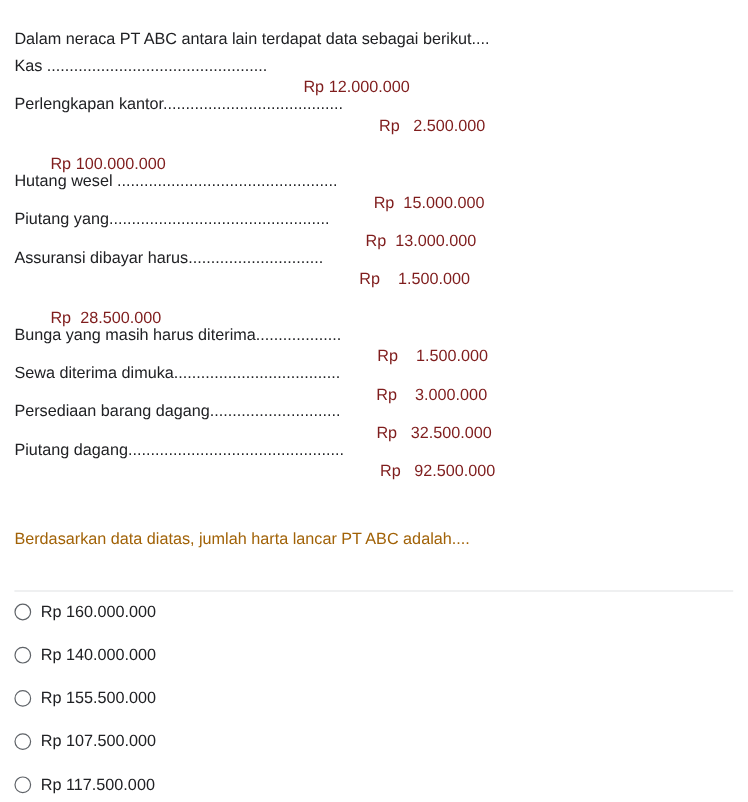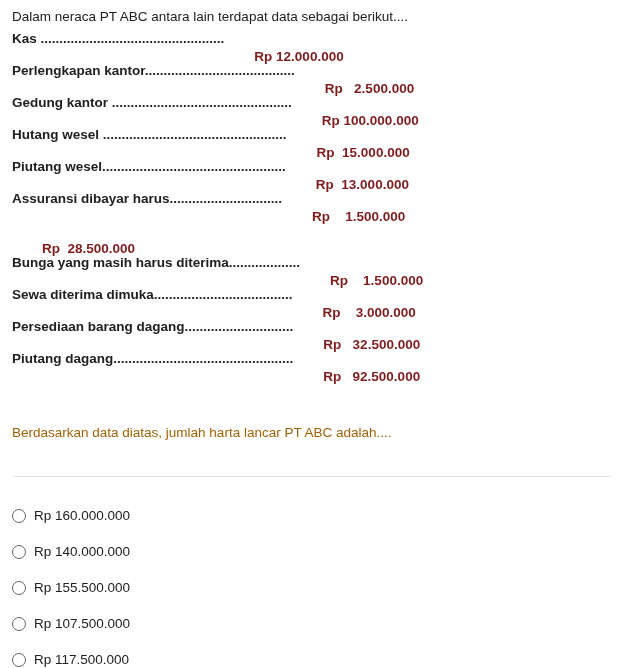--- a/index.html
+++ b/index.html
@@ -11,38 +11,37 @@
     width: 623px;
     height: 668px;
     font-family: "Liberation Sans", sans-serif;
     color: #202124;
     overflow: hidden;
   }
   .page {
     width: 623px;
     height: 668px;
     box-sizing: border-box;
-    padding: 0 12px;
+    padding: 16px 12px;
     position: relative;
   }
   .intro {
     font-size: 13.5px;
     line-height: 18px;
     padding-top: 8px;
     padding-bottom: 4px;
     color: #202124;
   }
   .item-row {
     display: flex;
     align-items: baseline;
     font-size: 13.5px;
     line-height: 18px;
     height: 32px;
     white-space: pre;
-    font-weight: bold;
   }
   .item-label {
     flex: 0 0 auto;
     color: #202124;
   }
   .item-amount {
     flex: 0 0 auto;
     color: #7f1d1d;
   }
   .item-amount .cur {
@@ -58,21 +57,21 @@
   .divider {
     border: 0;
     border-top: 1px solid #e4e6e8;
     margin: 24px 0 0 0;
   }
   .options {
     padding-top: 10px;
   }
   .option {
     display: flex;
-    align-items: flex-end;
+    align-items: flex-start;
     height: 36px;
     font-size: 13.5px;
     color: #202124;
   }
   .radio {
     width: 14px;
     height: 14px;
     min-width: 14px;
     border: 1px solid #5f6368;
     border-radius: 50%;
@@ -102,35 +101,34 @@
     </div>
 
     <div class="item-row">
       <span class="item-label">Perlengkapan kantor........................................</span>
       <span class="item-amount">
         <span class="cur">Rp</span>&nbsp;&nbsp;&nbsp;<span>2.500.000</span>
       </span>
     </div>
 
     <div class="item-row">
-      <span class="item-label">Gedung kantor ................................................</span>
       <span class="item-amount">
         <span class="cur">Rp</span>&nbsp;<span>100.000.000</span>
       </span>
     </div>
 
     <div class="item-row">
       <span class="item-label">Hutang wesel .................................................</span>
       <span class="item-amount">
         <span class="cur">Rp</span>&nbsp;&nbsp;<span>15.000.000</span>
       </span>
     </div>
 
     <div class="item-row">
-      <span class="item-label">Piutang wesel.................................................</span>
+      <span class="item-label">Piutang yang.................................................</span>
       <span class="item-amount">
         <span class="cur">Rp</span>&nbsp;&nbsp;<span>13.000.000</span>
       </span>
     </div>
 
     <div class="item-row">
       <span class="item-label">Assuransi dibayar harus..............................</span>
       <span class="item-amount">
         <span class="cur">Rp</span>&nbsp;&nbsp;&nbsp;&nbsp;<span>1.500.000</span>
       </span>

